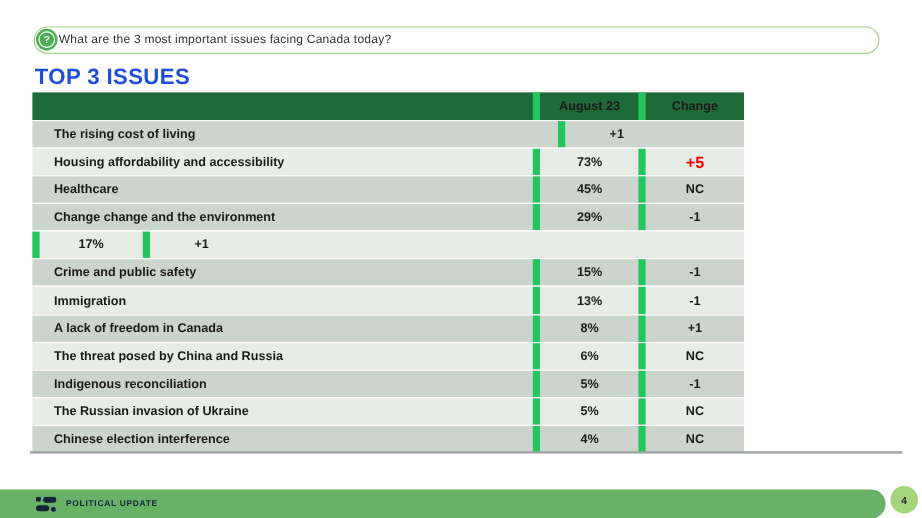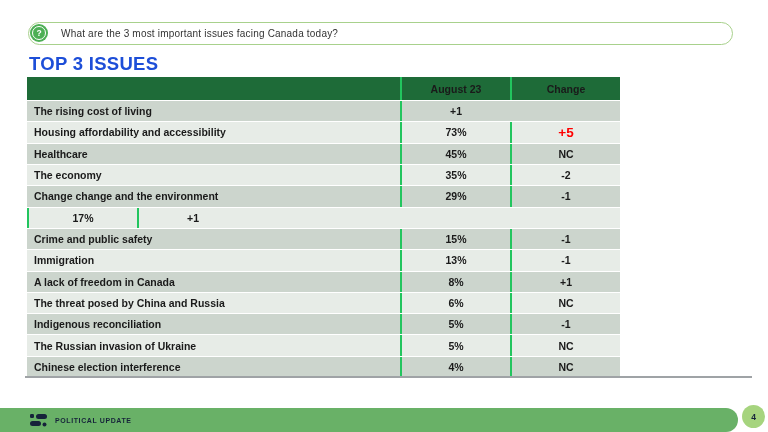--- a/index.html
+++ b/index.html
@@ -18,44 +18,44 @@
   .q-icon{
     position:absolute;left:1px;top:1px;width:18px;height:18px;border-radius:50%;
     background:var(--icon-green,#4daf55);display:flex;align-items:center;justify-content:center;
   }
   .q-ring{
     width:12px;height:12px;border:1.2px solid #fff;border-radius:50%;
     display:flex;align-items:center;justify-content:center;
   }
   .q-ring span{color:#fff;font-size:8.5px;font-weight:700;line-height:1;}
   .q-text{
-    margin-left:32px;font-size:10px;color:#333;letter-spacing:.2px;white-space:nowrap;
+    margin-left:20px;font-size:10px;color:#333;letter-spacing:.2px;white-space:nowrap;
   }
   
   .title{
     position:absolute;left:29px;top:53px;font-size:18.5px;font-weight:800;
     color:#1d4ed8;letter-spacing:.3px;
   }
   
   .tbl{position:absolute;left:27px;top:77px;width:593px;}
   .thead{
     display:flex;height:23px;background:var(--header-green,#1e6b38);
     color:#fff;font-size:9.5px;font-weight:700;
   }
   .thead .cell{display:flex;align-items:center;justify-content:center;}
   .rows{display:flex;flex-direction:column;height:277px;}
   .row{display:flex;flex:1;border-top:1.5px solid #fff;box-sizing:border-box;}
   .row.odd{background:var(--row-dark,#ccd5cd);}
   .row.even{background:var(--row-light,#e7ece7);}
   .cell{box-sizing:border-box;}
-  .c-issue{width:373px;display:flex;align-items:center;padding-left:7px;
+  .c-issue{width:438px;display:flex;align-items:center;padding-left:18px;
     font-size:10.5px;font-weight:700;color:var(--text-dark,#1a1a1a);}
-  .c-val,.c-change{width:110px;display:flex;align-items:center;justify-content:center;
+  .c-val,.c-change{width:92px;display:flex;align-items:center;justify-content:center;
     font-size:10.5px;font-weight:700;color:var(--text-dark,#1a1a1a);
-    border-left:2px solid #22c55e;}
+    border-left:6px solid #22c55e;}
   .c-change.hi{color:var(--change-red,#fe0000);font-size:13.5px;}
   .underline{
     position:absolute;left:25px;top:376px;width:727px;height:2px;
     background:var(--underline-gray,#9fa3a6);
   }
   
   .footer-bar{
     position:absolute;left:0;top:408px;width:738px;height:24px;
     background:var(--footer-green,#69b167);border-radius:0 12px 12px 0;
     display:flex;align-items:center;
@@ -101,25 +101,20 @@
         </div>
         <div class="row even">
           <div class="cell c-issue">Housing affordability and accessibility</div>
           <div class="cell c-val">73%</div>
           <div class="cell c-change hi">+5</div>
         </div>
         <div class="row odd">
           <div class="cell c-issue">Healthcare</div>
           <div class="cell c-val">45%</div>
           <div class="cell c-change">NC</div>
-        </div>
-        <div class="row even">
-          <div class="cell c-issue">The economy</div>
-          <div class="cell c-val">35%</div>
-          <div class="cell c-change">-2</div>
         </div>
         <div class="row odd">
           <div class="cell c-issue">Change change and the environment</div>
           <div class="cell c-val">29%</div>
           <div class="cell c-change">-1</div>
         </div>
         <div class="row even">
           <div class="cell c-val">17%</div>
           <div class="cell c-change">+1</div>
         </div>

